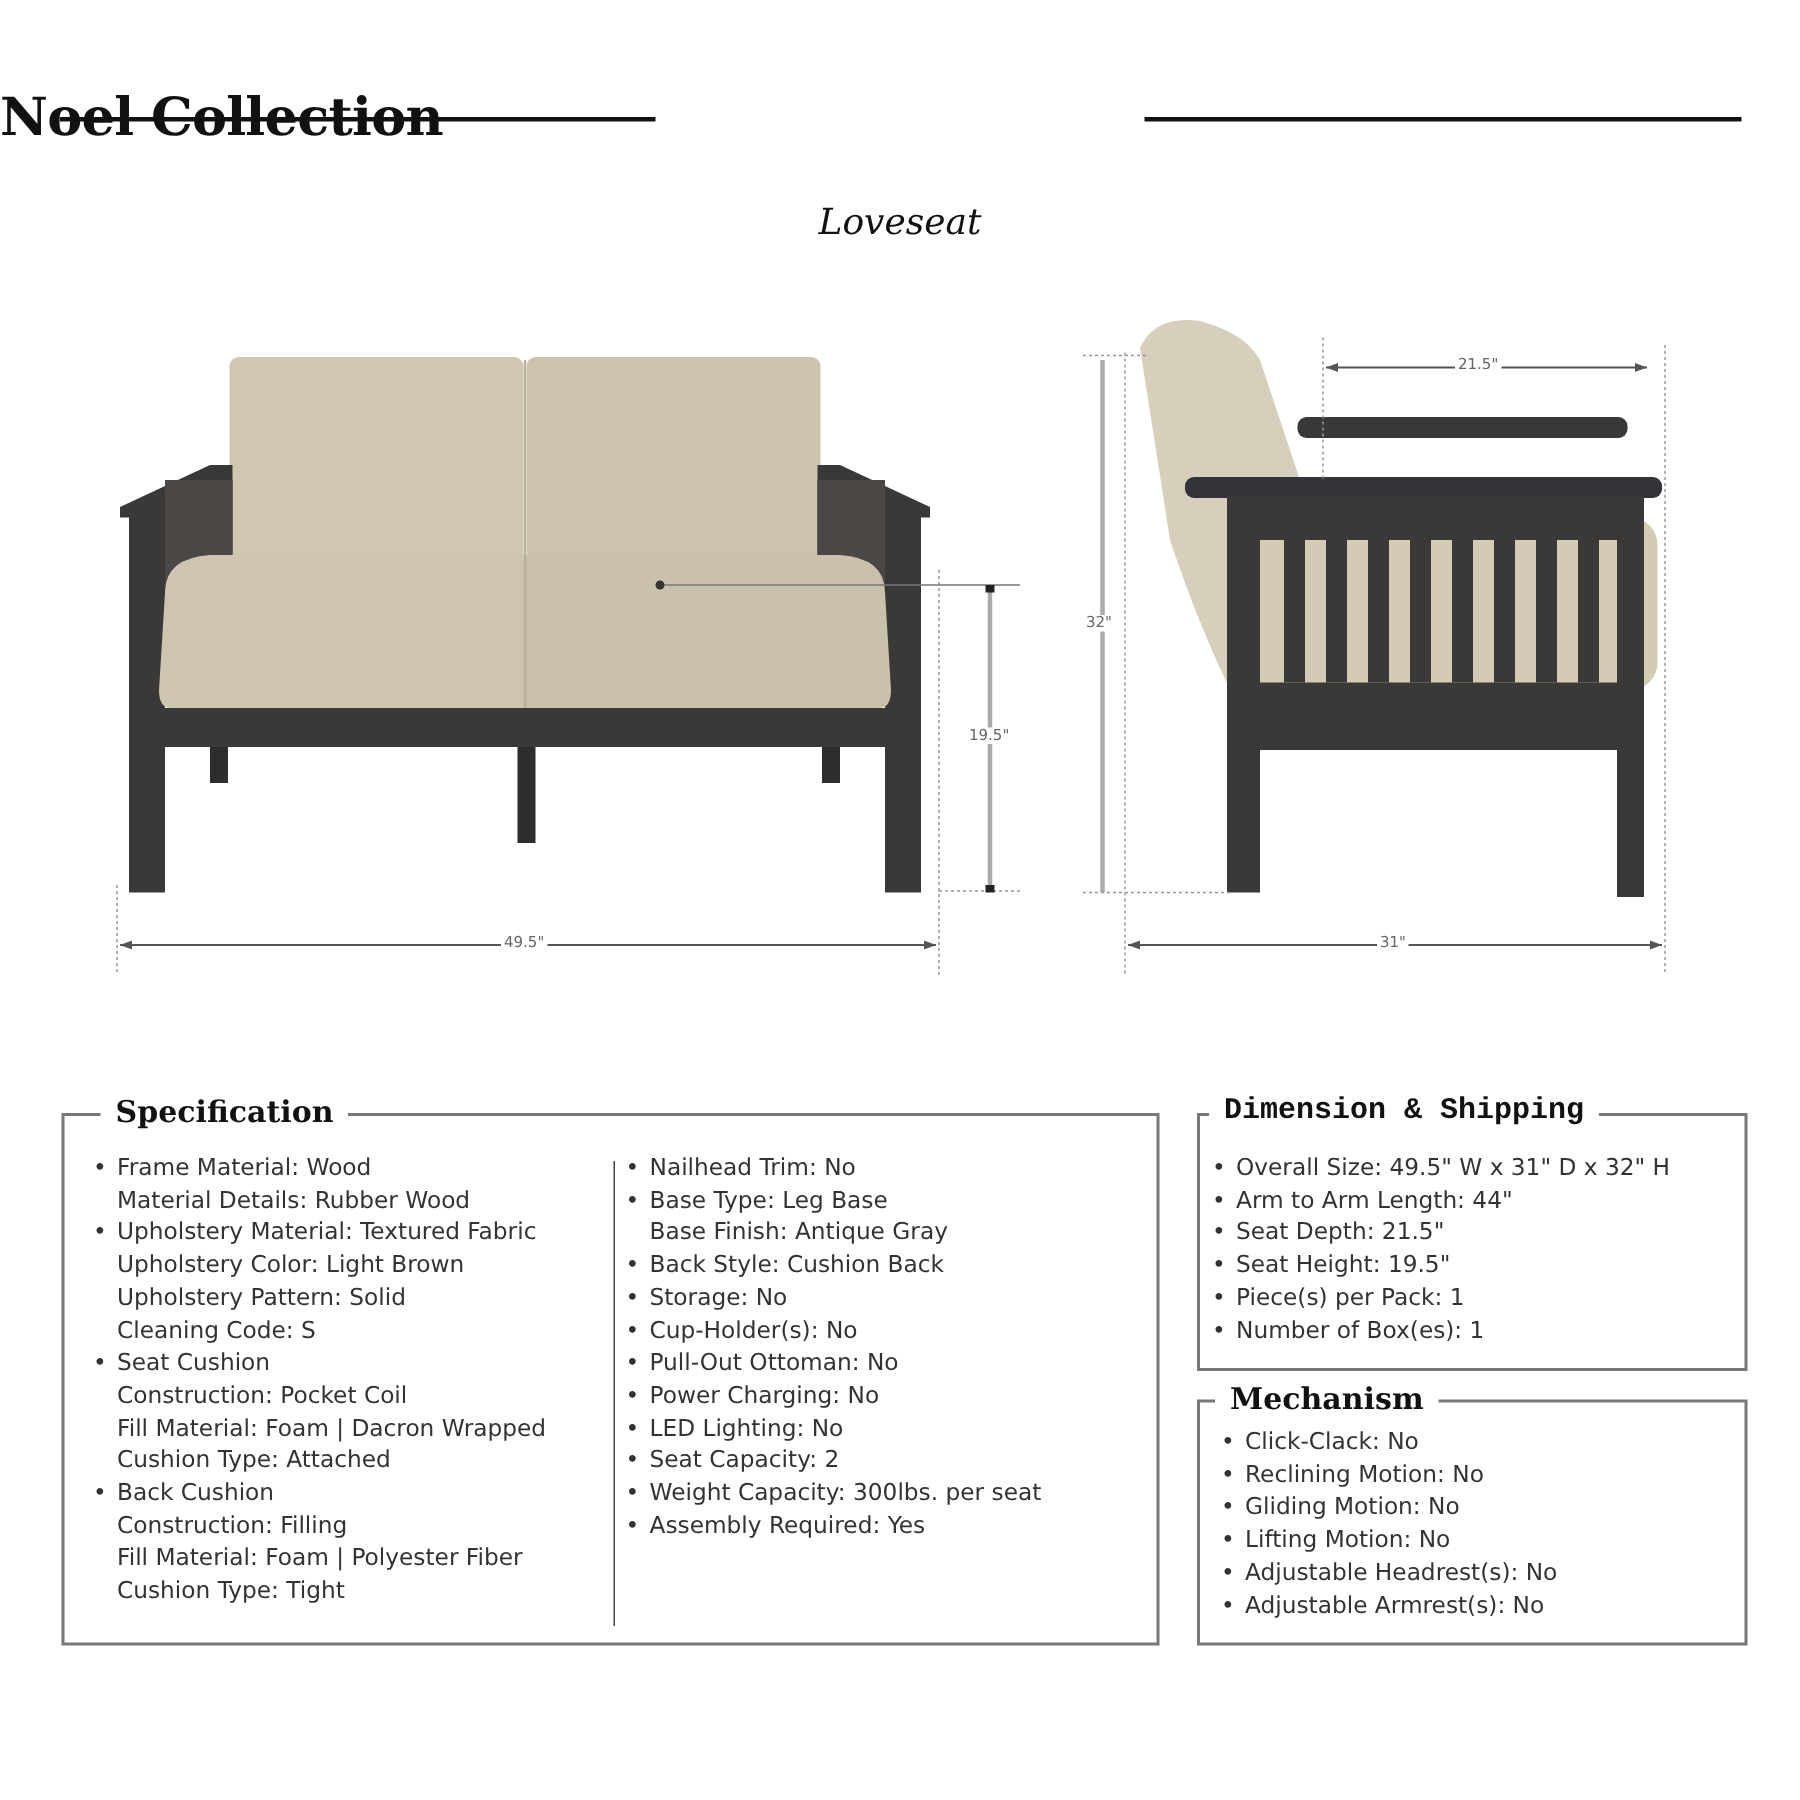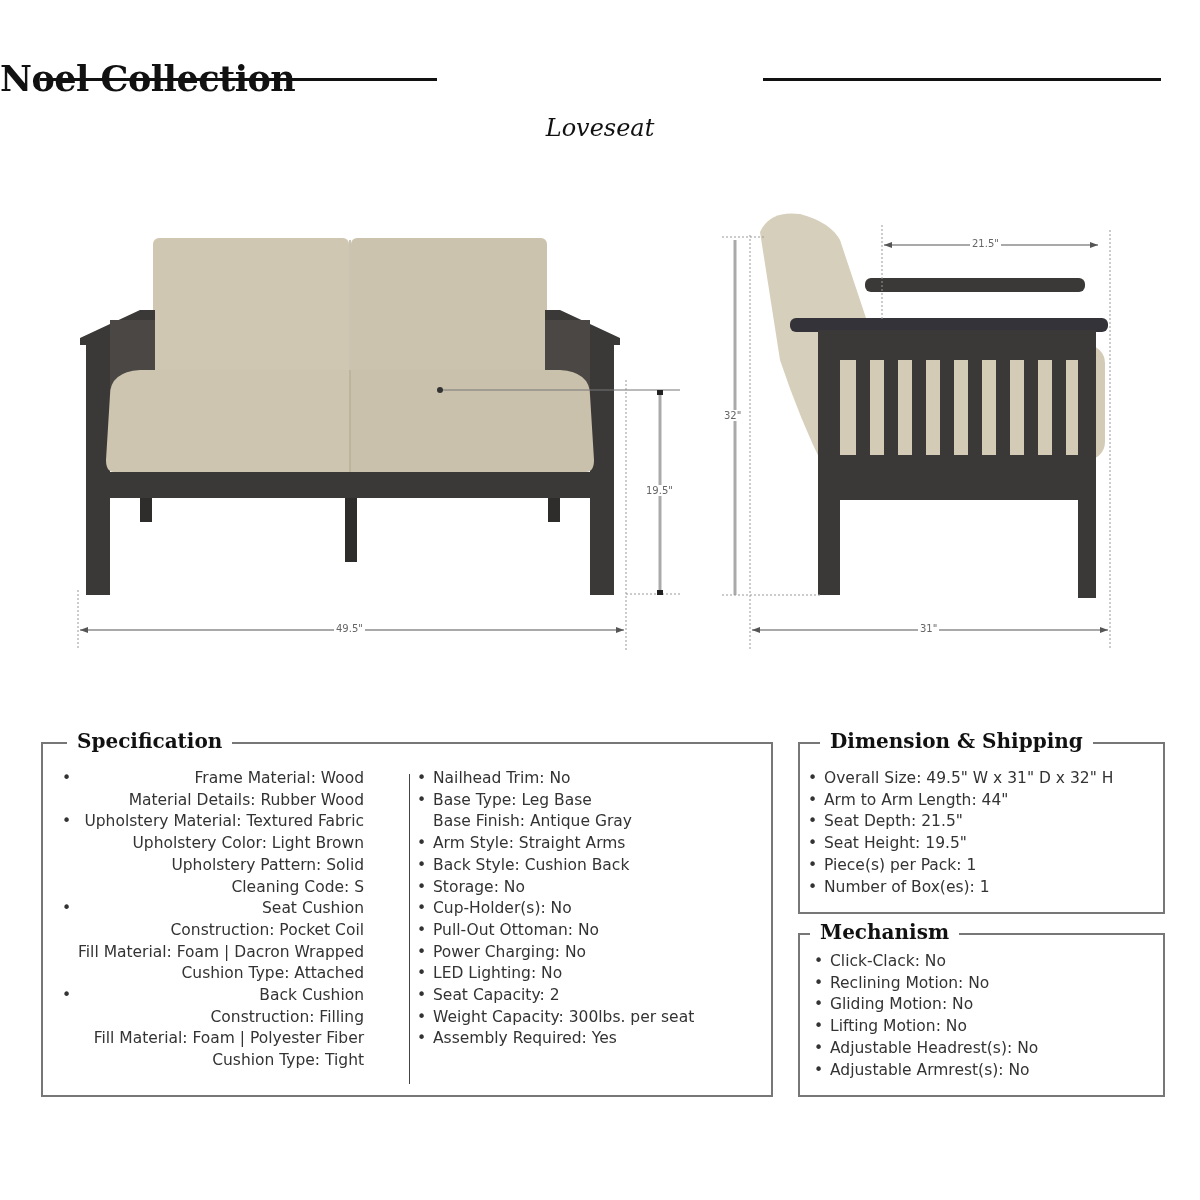--- a/index.html
+++ b/index.html
@@ -1,20 +1,20 @@
 <!DOCTYPE html>
 <html><head>
 <meta charset="utf-8">
 <style>
   html, body { margin:0; padding:0; background:#ffffff; }
   body { width:1200px; height:1200px; position:relative; overflow:hidden; font-family:"DejaVu Sans", sans-serif; color:#2a2a2a; }
   .abs { position:absolute; }
   .rule { position:absolute; height:3px; background:#111; top:78px; }
   .title { position:absolute; top:58px; left:0; width:1200px; text-align:left; font-family:"DejaVu Serif", serif; font-weight:bold; font-size:35px; color:#111; letter-spacing:-0.5px; }
-  .subtitle { position:absolute; top:114px; left:0; width:1200px; text-align:center; font-family:"DejaVu Serif", serif; font-style:italic; font-size:24px; color:#111; }
+  .subtitle { position:absolute; top:134px; left:0; width:1200px; text-align:center; font-family:"DejaVu Serif", serif; font-style:italic; font-size:24px; color:#111; }
   .dim-label { position:absolute; font-size:10px; color:#666; background:#fff; padding:0 2px; font-family:"DejaVu Sans", sans-serif; }
   .box { position:absolute; border:2px solid #777; box-sizing:border-box; }
   .box-title { position:absolute; top:-15px; background:#fff; padding:0 10px; font-family:"DejaVu Serif", serif; font-weight:bold; font-size:20px; color:#111; white-space:nowrap; }
   ul.spec { list-style:none; margin:0; padding:0; position:absolute; }
   ul.spec li { font-size:15.5px; line-height:21.7px; color:#333; white-space:nowrap; position:relative; padding-left:20px; }
   ul.spec li.bullet::before { content:"•"; position:absolute; left:4px; top:0; color:#333; }
   .col-divider { position:absolute; width:1px; background:#444; }
 </style>
 </head>
 <body>
@@ -100,56 +100,55 @@
   <line x1="884" y1="245" x2="1098" y2="245" stroke="#555" stroke-width="1.2"></line>
   <polygon points="884,245 892,242 892,248" fill="#555"></polygon>
   <polygon points="1098,245 1090,242 1090,248" fill="#555"></polygon>
 </svg>
 <div class="dim-label" style="left:722px; top:410px;">32"</div>
 <div class="dim-label" style="left:970px; top:238px;">21.5"</div>
 <div class="dim-label" style="left:918px; top:623px;">31"</div>
 
 <div class="box" style="left:41px; top:742px; width:732px; height:355px;">
   <div class="box-title" style="left:24px;">Specification</div>
-  <ul class="spec" style="left:15px; top:24px;text-align:right;">
+  <ul class="spec" style="left:15px; top:24px;">
     <li class="bullet">Frame Material: Wood</li>
     <li>Material Details: Rubber Wood</li>
     <li class="bullet">Upholstery Material:  Textured Fabric</li>
     <li>Upholstery Color: Light Brown</li>
     <li>Upholstery Pattern: Solid</li>
     <li>Cleaning Code: S</li>
     <li class="bullet">Seat Cushion</li>
     <li>Construction: Pocket Coil</li>
     <li>Fill Material: Foam | Dacron Wrapped</li>
     <li>Cushion Type: Attached</li>
     <li class="bullet">Back Cushion</li>
     <li>Construction: Filling</li>
     <li>Fill Material: Foam | Polyester Fiber</li>
     <li>Cushion Type: Tight</li>
   </ul>
   <div class="col-divider" style="left:366px; top:30px; height:310px;"></div>
   <ul class="spec" style="left:370px; top:24px;">
     <li class="bullet">Nailhead Trim: No</li>
     <li class="bullet">Base Type: Leg Base</li>
     <li>Base Finish: Antique Gray</li>
-    <li class="bullet">Arm Style: Straight Arms</li>
     <li class="bullet">Back Style: Cushion Back</li>
     <li class="bullet">Storage: No</li>
     <li class="bullet">Cup-Holder(s): No</li>
     <li class="bullet">Pull-Out Ottoman: No</li>
     <li class="bullet">Power Charging: No</li>
     <li class="bullet">LED Lighting: No</li>
     <li class="bullet">Seat Capacity: 2</li>
     <li class="bullet">Weight Capacity: 300lbs. per seat</li>
     <li class="bullet">Assembly Required: Yes</li>
   </ul>
 </div>
 
 <div class="box" style="left:798px; top:742px; width:367px; height:172px;">
-  <div class="box-title" style="left:20px;">Dimension &amp; Shipping</div>
+  <div class="box-title" style="left:6px;font-family:Liberation Mono, monospace;">Dimension &amp; Shipping</div>
   <ul class="spec" style="left:4px; top:24px;">
     <li class="bullet">Overall Size: 49.5" W x 31" D x 32" H</li>
     <li class="bullet">Arm to Arm Length: 44"</li>
     <li class="bullet">Seat Depth: 21.5"</li>
     <li class="bullet">Seat Height: 19.5"</li>
     <li class="bullet">Piece(s) per Pack: 1</li>
     <li class="bullet">Number of Box(es): 1</li>
   </ul>
 </div>
 

